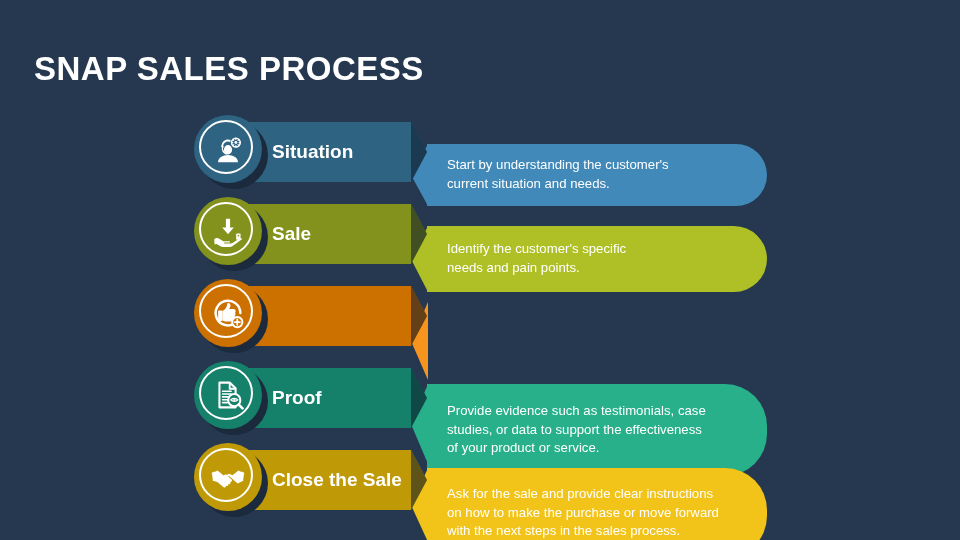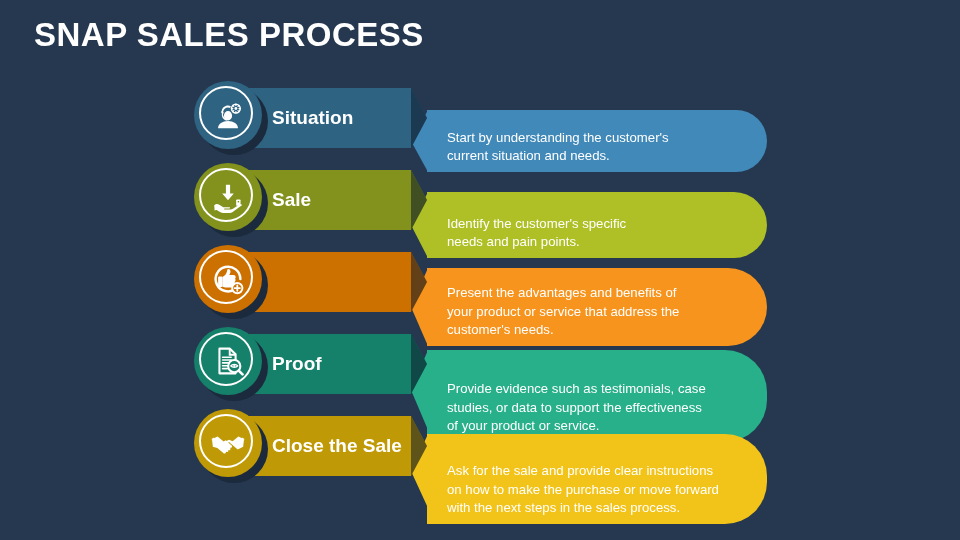--- a/index.html
+++ b/index.html
@@ -11,20 +11,21 @@
     height: 540px;
     overflow: hidden;
     background: #253850;
     font-family: "Liberation Sans", sans-serif;
     position: relative;
   }
   .slide {
     position: absolute;
     inset: 0;
     background: #253850;
+    margin-top: 34px;
   }
   .page-title {
     position: absolute;
     left: 34px;
     top: 16px;
     font-size: 33px;
     font-weight: bold;
     color: #ffffff;
     letter-spacing: 0.5px;
     white-space: nowrap;
@@ -117,21 +118,21 @@
     display: block;
   }
 
   
   .desc-pill {
     position: absolute;
     left: 427px;
     width: 340px;
     border-radius: 0 42px 42px 0;
     display: flex;
-    align-items: flex-end;
+    align-items: center;
     box-sizing: border-box;
     padding: 6px 26px 6px 20px;
   }
   
   .desc-tab {
     position: absolute;
     left: 411px;
     width: 17px;
     clip-path: polygon(17px 0, 17px 100%, 0 50%);
   }
@@ -192,25 +193,20 @@
           <path d="M5.5 28.6c1.8-1.6 3.6-1.5 5.3-.5l4.3 2.6h6.4c.9 0 .9 1.3 0 1.3h-5.1c-.7 0-.7 1.1 0 1.1h6.2c1 0 1.8-.3 2.6-.8l6.7-4.4c1.1-.7 2.5-.4 3.1.6l-10.1 7.3c-1 .7-2 1.1-3.2 1.1h-6.8c-1 0-1.9-.25-2.8-.8l-3.3-2c-1-.6-2-.55-2.9.2z"></path>
           <rect x="28.6" y="22.6" width="4.6" height="6.6" rx="0.9"></rect>
           <rect x="30.2" y="24.2" width="1.5" height="1.5" fill="#82921C"></rect>
         </svg>
       </div>
     </div>
   </div>
 
   <div class="row" style="top:244px;">
     <div class="desc-tab" style="top:24px;height:78px;background:#F7941D;"></div>
-    <div class="desc-pill" style="top:24px;height:78px;background:#F7941D;">
-      <span class="desc-text">Present the advantages and benefits of
-your product or service that address the
-customer's needs.</span>
-    </div>
     <div class="label-bar" style="background:#CC7000;"></div>
     <div class="bar-fold"></div>
     <div class="icon-wrap">
       <div class="icon-shadow"></div>
       <div class="icon-disc" style="background:#CC7000;">
         <div class="icon-ring"></div>
         <svg class="icon-glyph" viewBox="0 0 40 40">
           <path d="M33 20a13 13 0 1 0-5 10.3" fill="none" stroke="#ffffff" stroke-width="2.6" stroke-linecap="round"></path>
           <path d="M20.2 9.5c1.5 0 2.4 1.2 2.4 2.7 0 1.3-.7 2.6-1.3 3.7h4.5c1.3 0 2.3 1 2.3 2.2 0 .6-.25 1.2-.65 1.6.35.4.55.9.55 1.45 0 .8-.4 1.5-1.05 1.9.15.3.25.65.25 1.05 0 .8-.45 1.5-1.1 1.85.05.25.1.5.1.75 0 1.2-1 2.2-2.3 2.2h-6.1c-1.4 0-2.6-.4-3.7-1.1V17.9c2.3-1 4-3 4.7-5.5.3-1.1.5-2.9 1.35-2.9z" fill="#ffffff"></path>
           <rect x="9.6" y="17.4" width="4.6" height="11" rx="1.1" fill="#ffffff"></rect>

